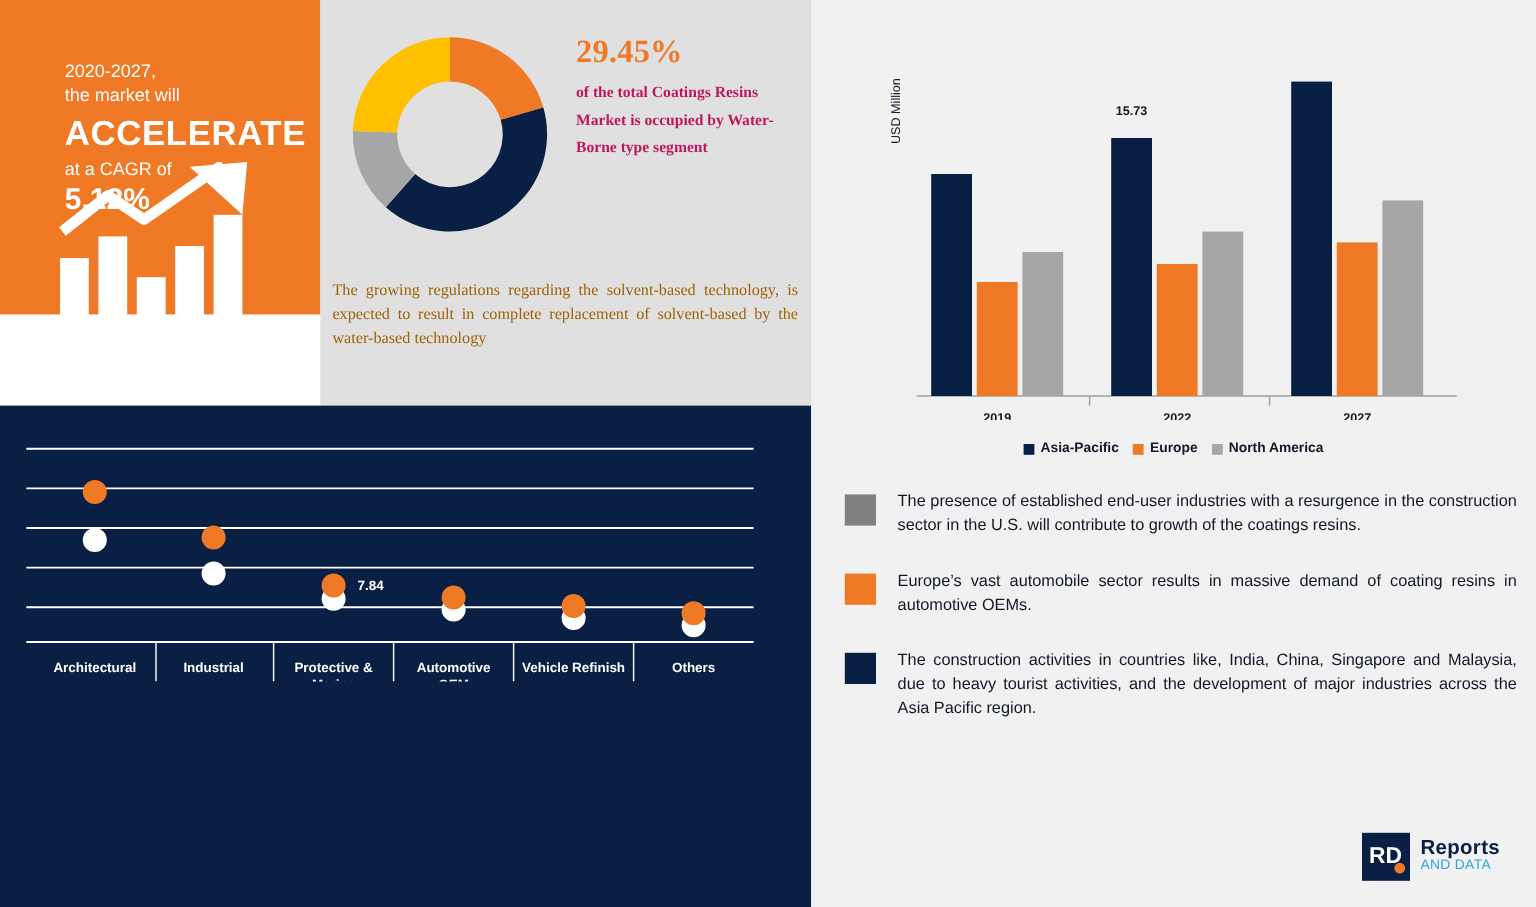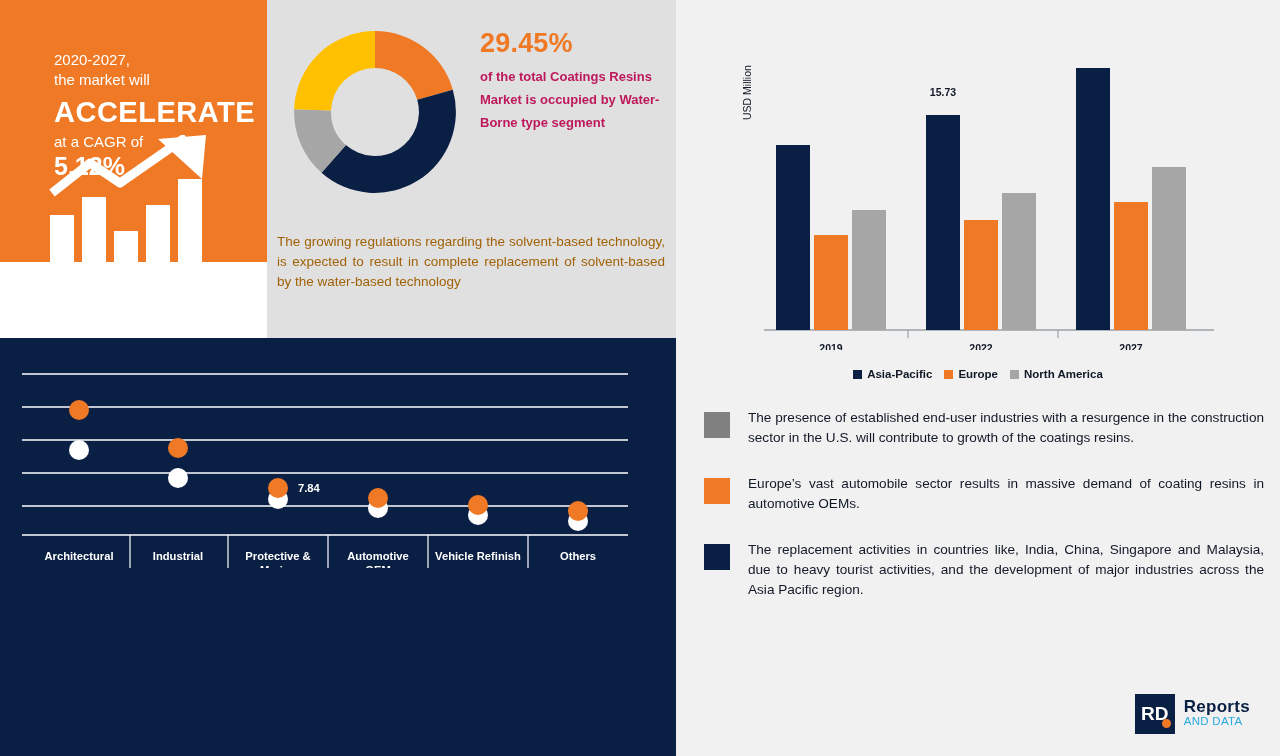--- a/index.html
+++ b/index.html
@@ -23,20 +23,21 @@
   .op-line1 { font-size: 15px; line-height: 20px; font-weight: 400; }
   .op-accel { font-size: 29px; font-weight: bold; letter-spacing: .5px; margin-top: 6px; }
   .op-line3 { font-size: 15px; margin-top: 4px; }
   .op-cagr { font-size: 25px; font-weight: bold; margin-top: 2px; }
 
   .growth-graphic { position: absolute; left: 46px; top: 135px; width: 190px; height: 135px; }
 
   .gray-panel {
     position: absolute; left: 267px; top: 0; width: 447px; height: 338px;
     background: #e0e0e0;
+    font-family: Liberation Serif, serif;
   }
   .donut-wrap { position: absolute; left: 20px; top: 24px; width: 176px; height: 176px; }
   .donut-stats { position: absolute; left: 213px; top: 28px; width: 180px; }
   .pct { color: #ef7924; font-size: 27px; font-weight: bold; letter-spacing: .2px; }
   .pct-desc { color: #be185d; font-size: 13px; font-weight: bold; line-height: 23px; margin-top: 6px; }
   .gray-para {
     position: absolute; left: 10px; top: 232px; width: 388px;
     color: #a16207; font-size: 13.5px; line-height: 20px;
     text-align: justify;
   }
@@ -229,21 +230,21 @@
       <div class="note">
         <span class="sw" style="background:#808080"></span>
         <span class="txt">The presence of established end-user industries with a resurgence in the construction sector in the U.S. will contribute to growth of the coatings resins.</span>
       </div>
       <div class="note">
         <span class="sw" style="background:#ef7924"></span>
         <span class="txt">Europe’s vast automobile sector results in massive demand of coating resins in automotive OEMs.</span>
       </div>
       <div class="note">
         <span class="sw" style="background:#0a1f44"></span>
-        <span class="txt">The replacement activities in countries like, India, China, Singapore and Malaysia, due to heavy tourist activities, and the development of major industries across the Asia Pacific region.</span>
+        <span class="txt">The construction activities in countries like, India, China, Singapore and Malaysia, due to heavy tourist activities, and the development of major industries across the Asia Pacific region.</span>
       </div>
     </div>
 
     <div class="logo">
       <div class="logo-mark">
         <span>RD</span>
         <span class="dot"></span>
       </div>
       <div class="logo-text">
         <div class="l1">Reports</div>

